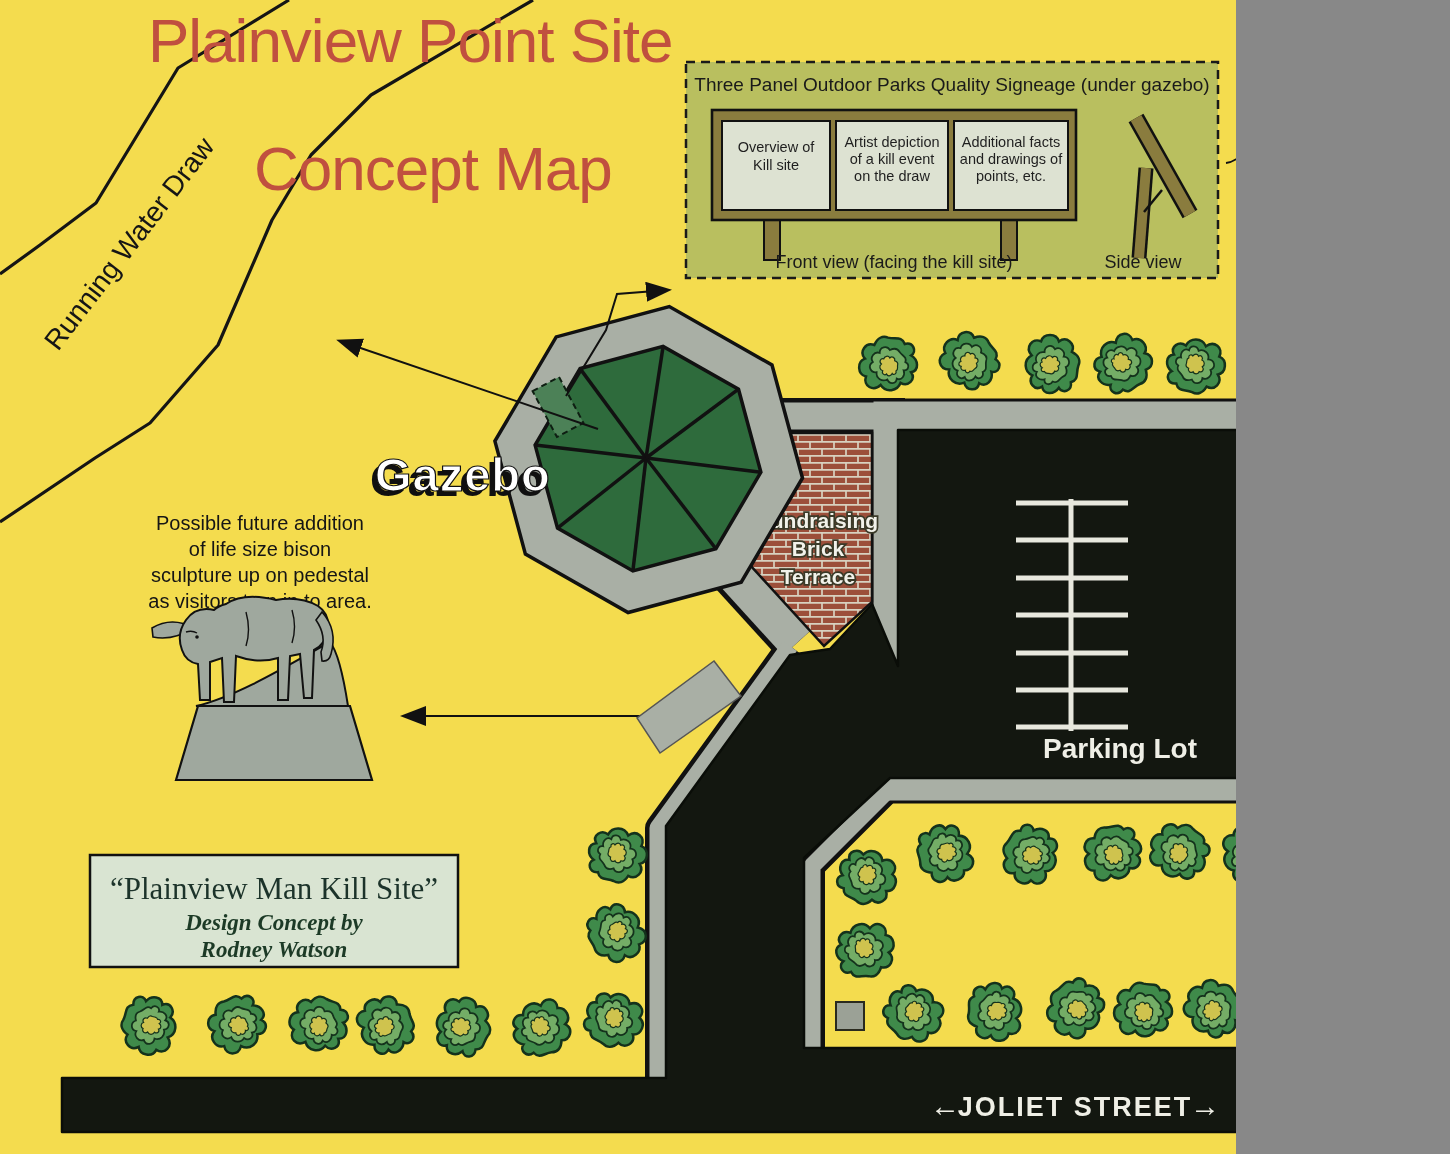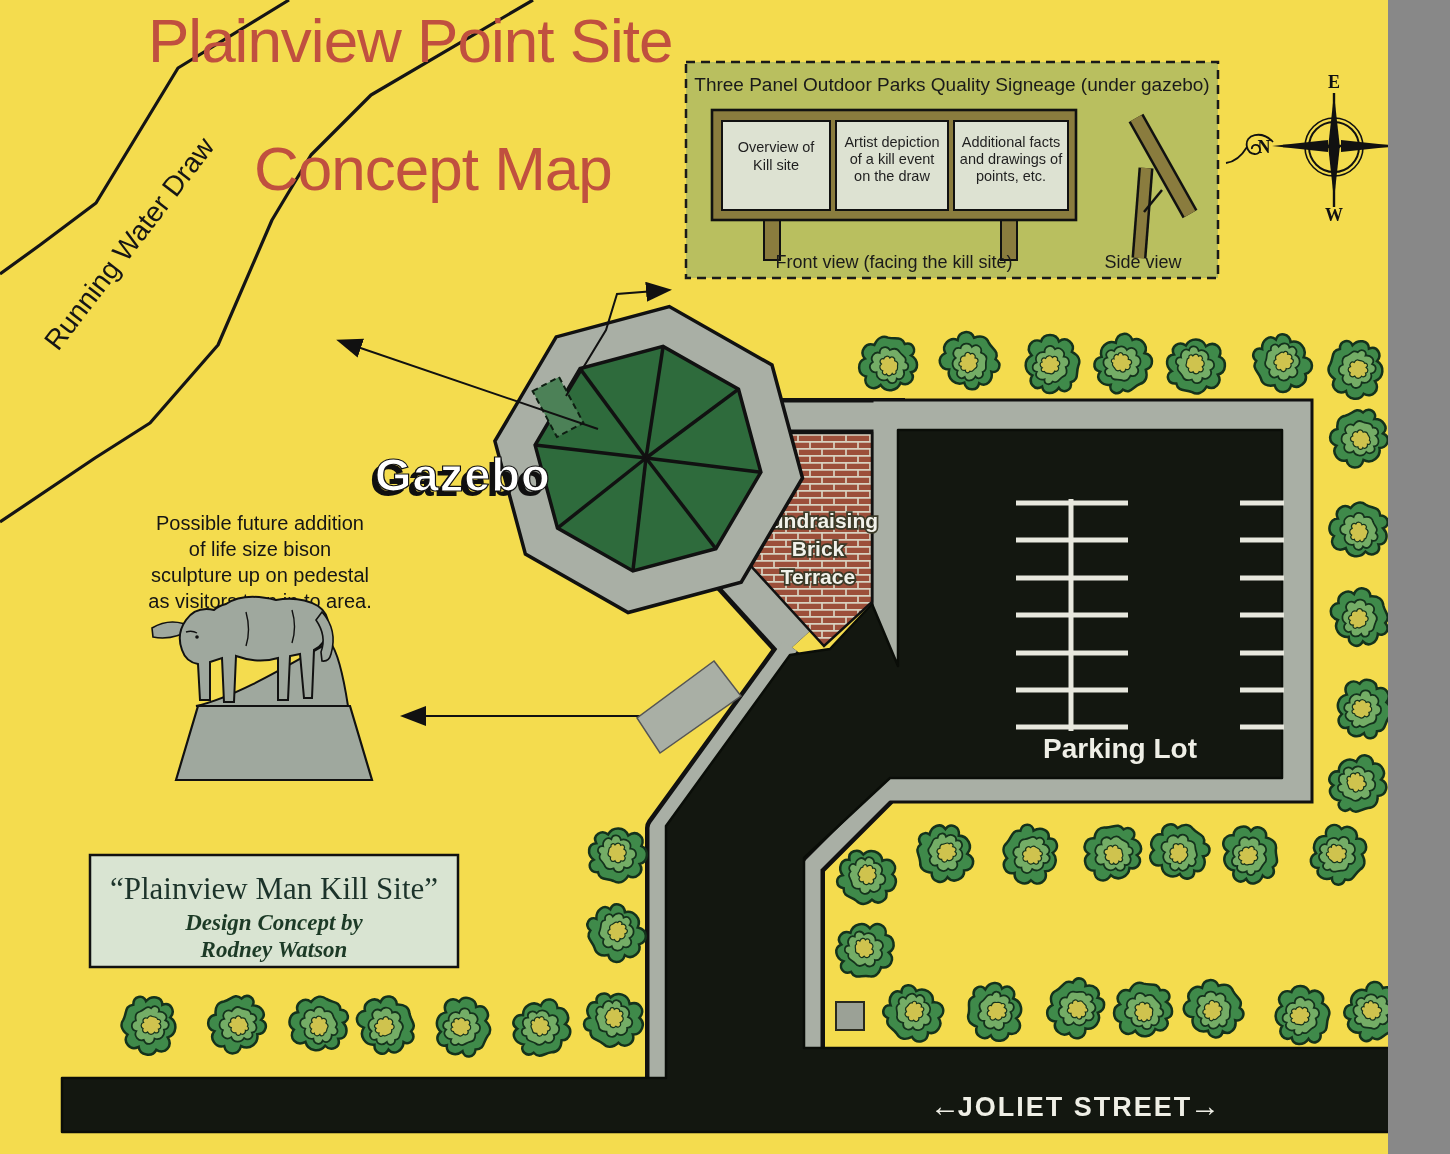--- a/index.html
+++ b/index.html
@@ -1,16 +1,16 @@
 <!DOCTYPE html>
 <html><head>
 <meta charset="utf-8">
 <style>
   html,body{margin:0;padding:0;background:#888;}
-  #stage{width:1388px;height:1154px;position:relative;overflow:hidden;background:#F4DC4E;}
+  #stage{width:1236px;height:1154px;position:relative;overflow:hidden;background:#F4DC4E;}
   svg{display:block;}
   text{font-family:"Liberation Sans",sans-serif;}
   .title-red{fill:#C0503F;font-size:62px;letter-spacing:-1px;}
   .creek-label{fill:#151515;font-size:28px;}
   .sig-title{fill:#1a1a1a;font-size:19px;}
   .panel-txt{fill:#1f1f1f;font-size:14.5px;}
   .caption{fill:#1a1a1a;font-size:18px;}
   .compass-letter{font-family:"Liberation Serif",serif;font-weight:bold;font-size:18px;fill:#111;}
   .gazebo-shadow{fill:#101010;font-size:47px;font-weight:bold;letter-spacing:1px;}
   .gazebo-main{fill:#ffffff;font-size:47px;font-weight:bold;letter-spacing:1px;stroke:#111;stroke-width:1.2;}

